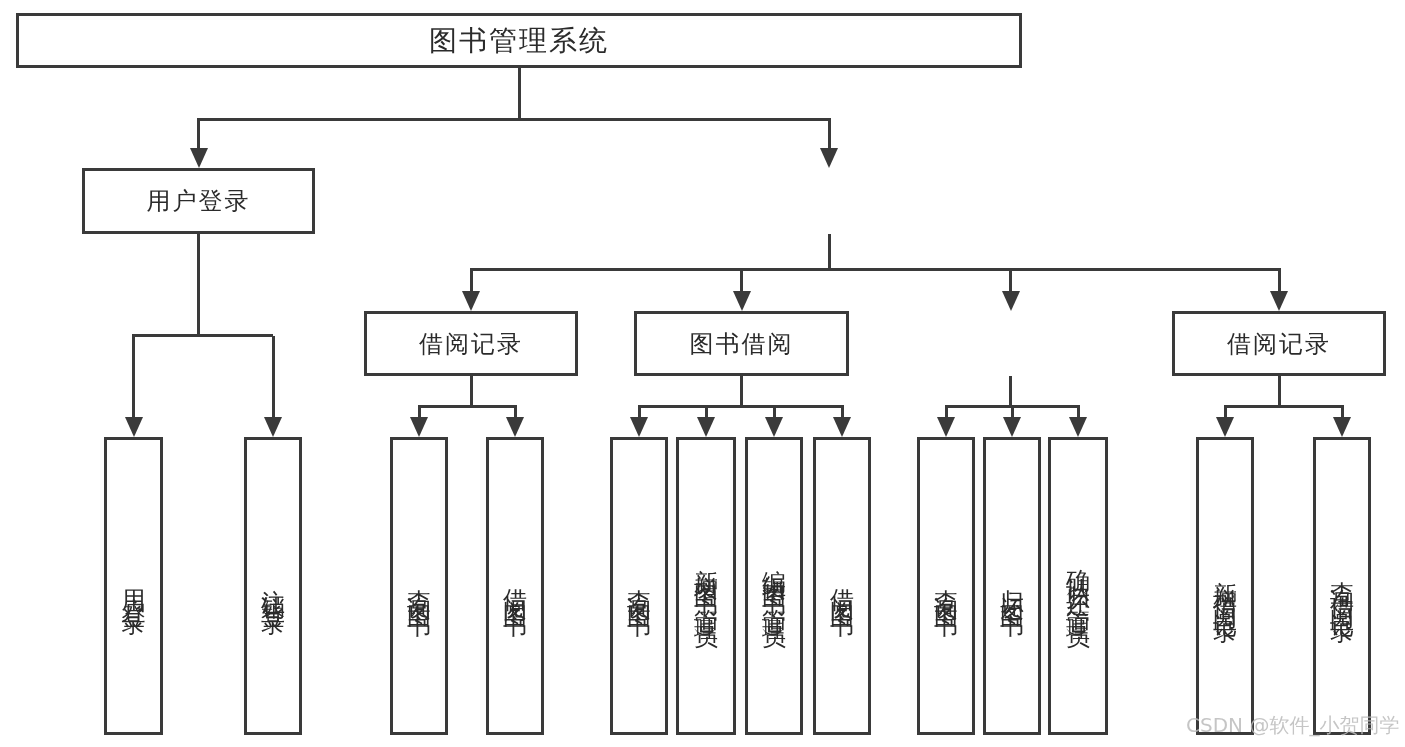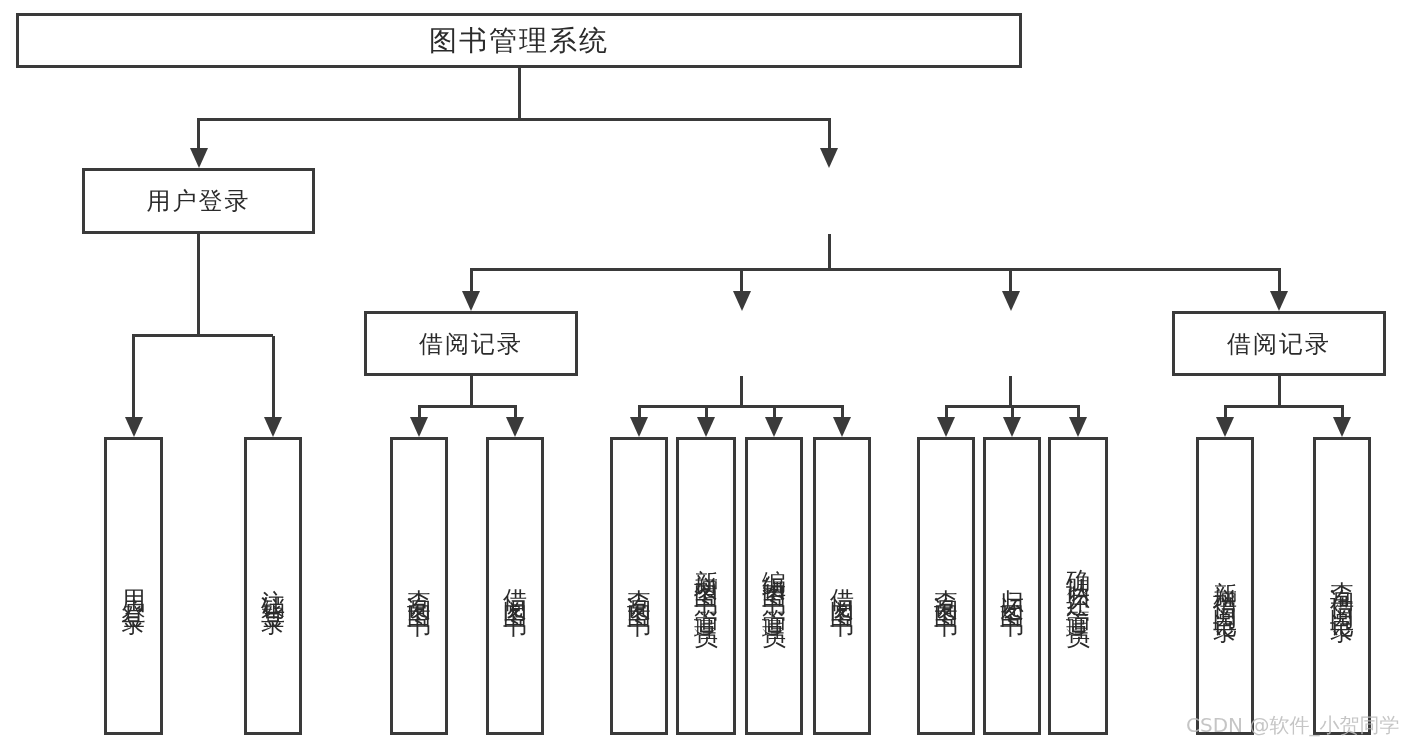--- a/index.html
+++ b/index.html
@@ -59,20 +59,21 @@
 </head>
 <body>
 
 <div id="canvas">
 
   <div class="box b-root" style="left:16px;top:13px;width:1006px;height:55px;">图书管理系统</div>
 
   <div class="box" style="left:82px;top:168px;width:233px;height:66px;">用户登录</div>
 
   <div class="box" style="left:364px;top:311px;width:214px;height:65px;">借阅记录</div>
+  <div class="box" style="left:634px;top:311px;width:215px;height:65px;">图书借阅</div>
   <div class="box" style="left:1172px;top:311px;width:214px;height:65px;">借阅记录</div>
 
   <div class="box vbox" style="left:104px;top:437px;width:59px;height:298px;">用户登录</div>
   <div class="box vbox" style="left:244px;top:437px;width:58px;height:298px;">注销登录</div>
   <div class="box vbox" style="left:390px;top:437px;width:58px;height:298px;">查询图书</div>
   <div class="box vbox" style="left:486px;top:437px;width:58px;height:298px;">借阅图书</div>
   <div class="box vbox" style="left:610px;top:437px;width:58px;height:298px;">查询图书</div>
   <div class="box vbox" style="left:676px;top:437px;width:60px;height:298px;">新增图书（管理员）</div>
   <div class="box vbox" style="left:745px;top:437px;width:58px;height:298px;">编辑图书（管理员）</div>
   <div class="box vbox" style="left:813px;top:437px;width:58px;height:298px;">借阅图书</div>

